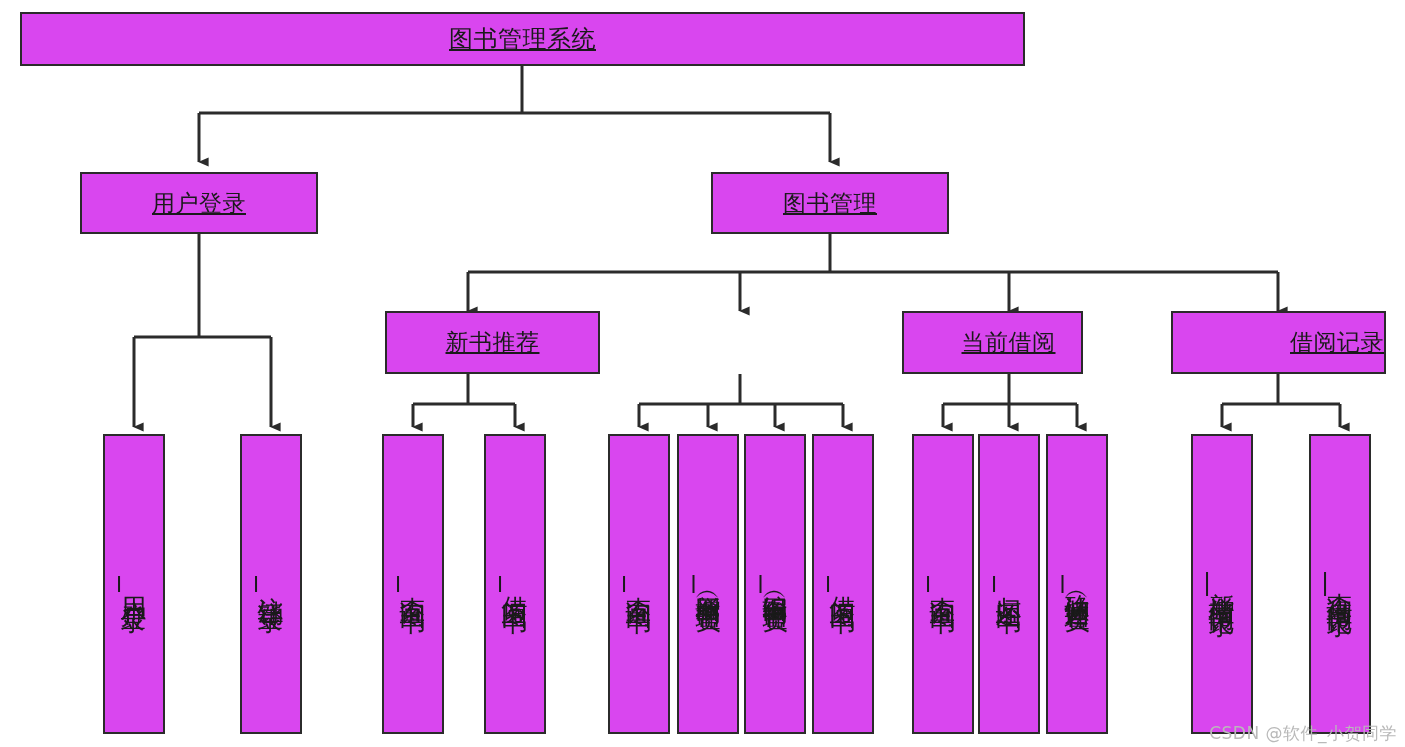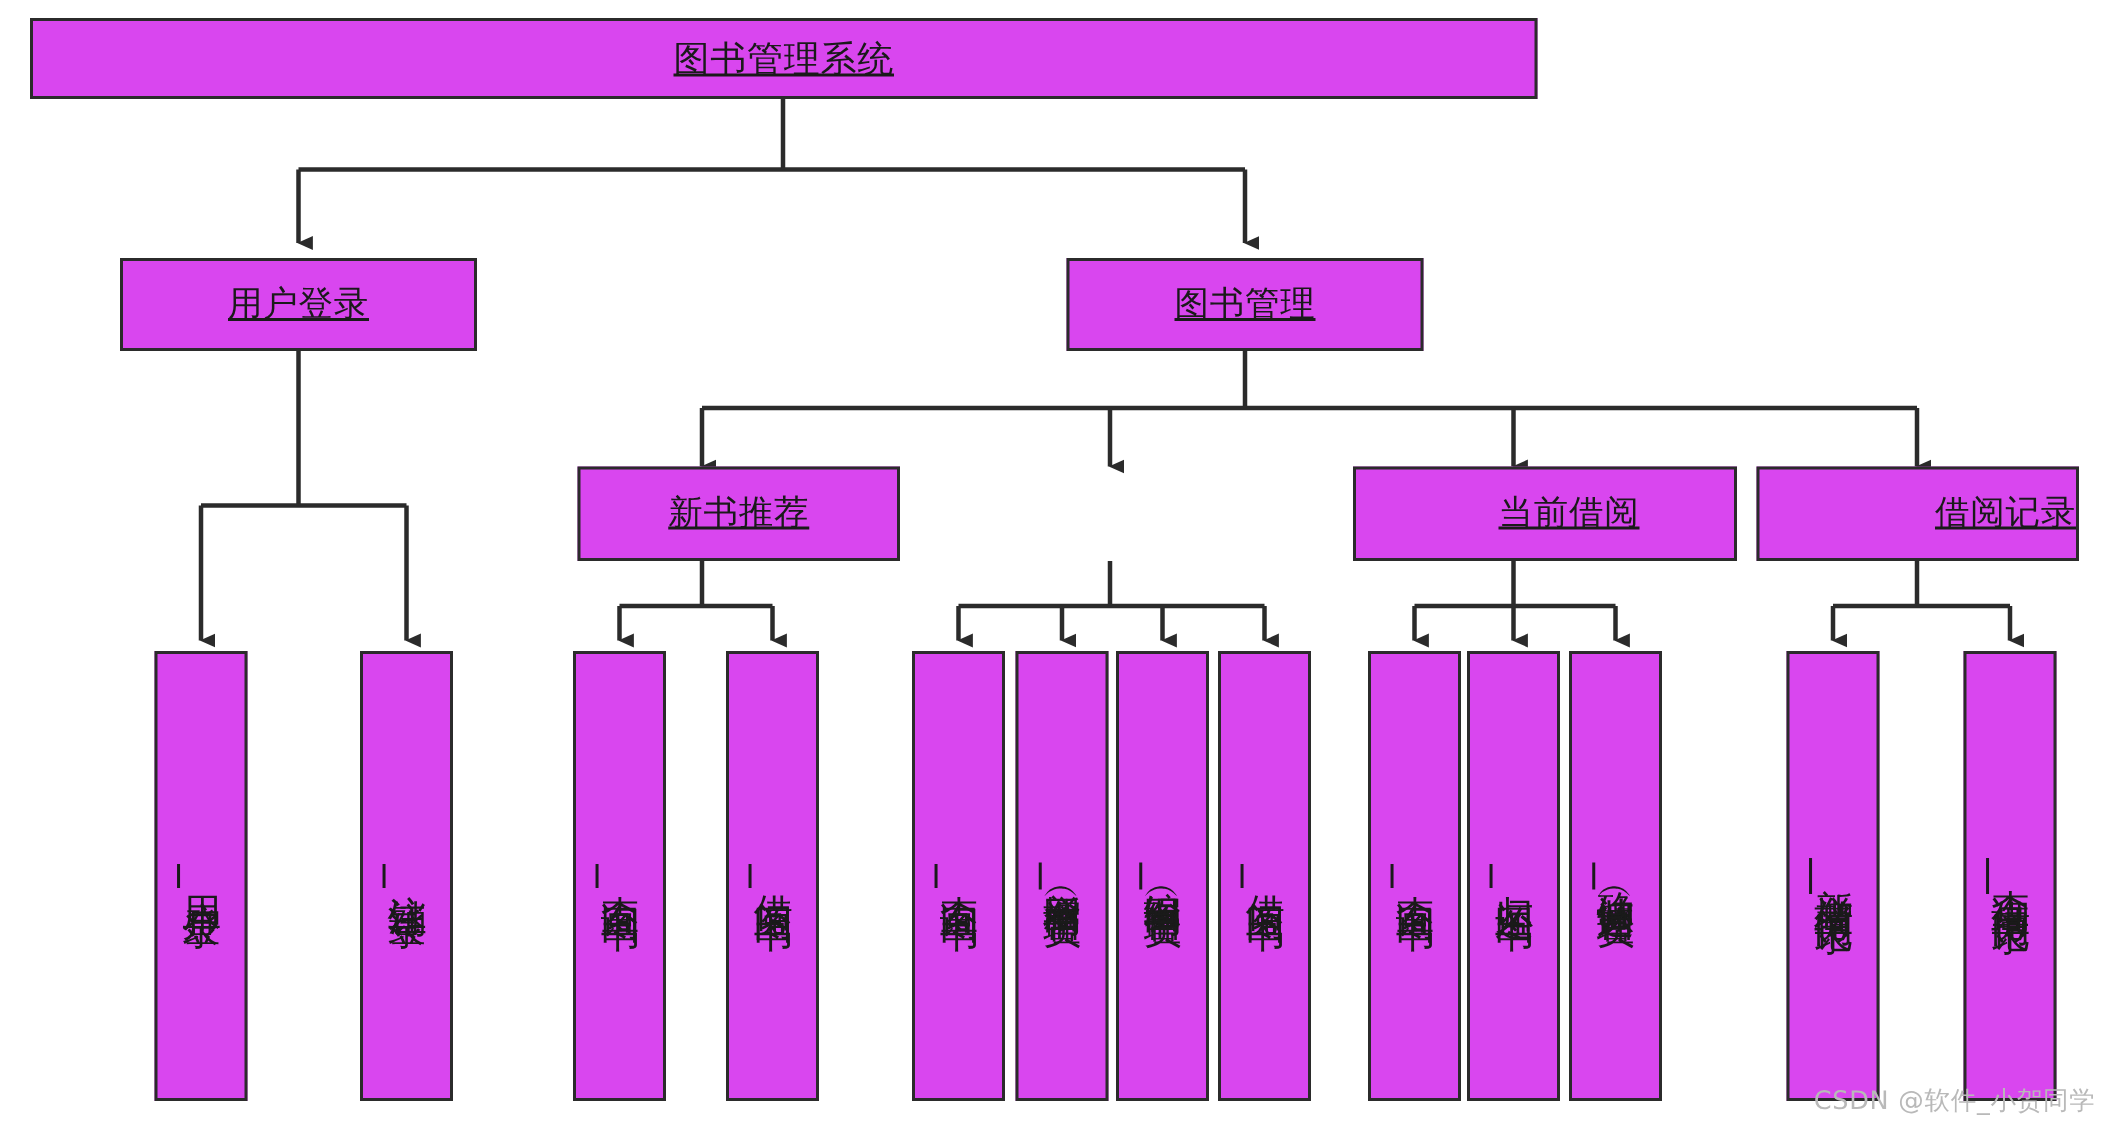--- a/index.html
+++ b/index.html
@@ -145,21 +145,21 @@
 
   <div class="node horiz" style="left:711px; top:172px; width:238px; height:62px;">
     <span class="label">图书管理</span>
   </div>
 
   <div class="node horiz" style="left:361px; top:311px; width:215px; height:63px;margin-left:24px;">
     <span class="label">新书推荐</span>
   </div>
 
 
-  <div class="node horiz" style="left:902px; top:311px; width:256px; height:63px;padding-left:32px;">
+  <div class="node horiz" style="left:902px; top:311px; width:181px; height:63px;padding-left:32px;">
     <span class="label">当前借阅</span>
   </div>
 
   <div class="node horiz" style="left:1171px; top:311px; width:215px; height:63px;justify-content:flex-end;">
     <span class="label">借阅记录</span>
   </div>
 
   <div class="node vert" style="left:103px; top:434px; width:62px; height:300px;">
     <span class="label">用户登录</span>
   </div>

